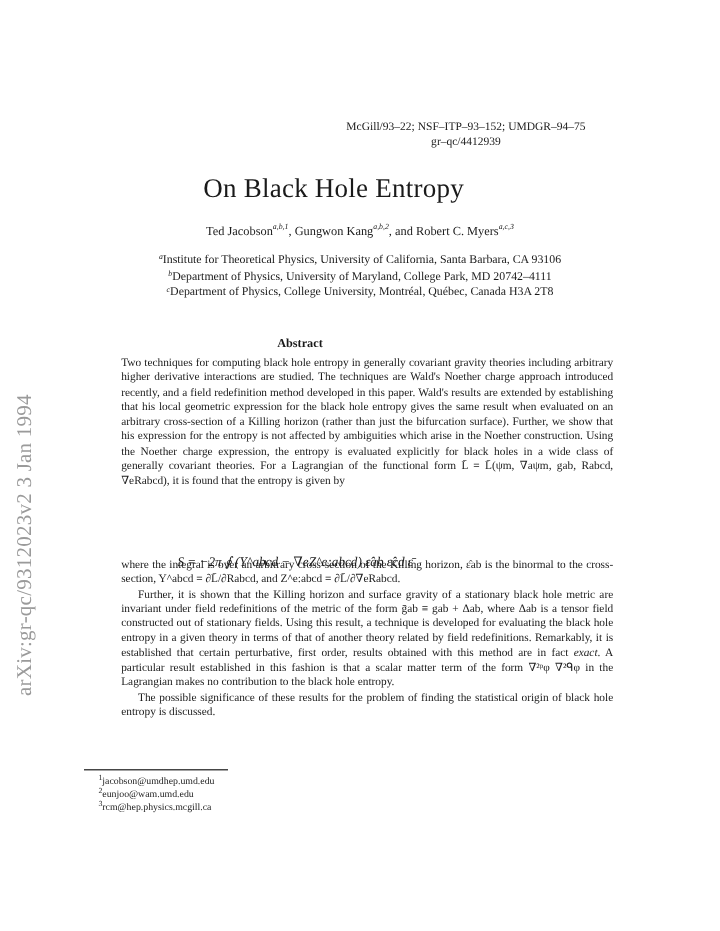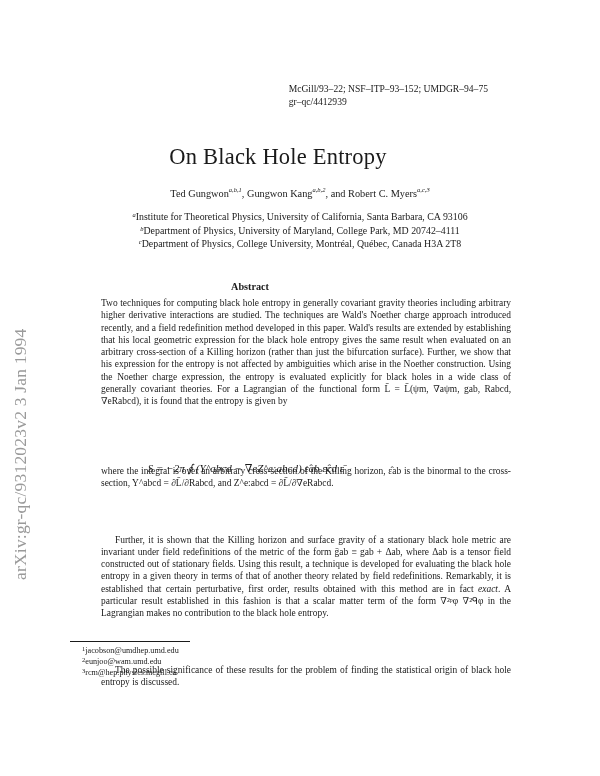--- a/index.html
+++ b/index.html
@@ -1,50 +1,50 @@
 <!DOCTYPE html>
 <html><head>
 <meta charset="utf-8">
 <style>
   html, body { margin:0; padding:0; background:#ffffff; }
   body { width:600px; height:776px; position:relative; overflow:hidden;
          font-family:"Liberation Serif","DejaVu Serif",serif; color:#1a1a1a; }
   .abs { position:absolute; }
-  .report { right:112px; top:82px; text-align:left; font-size:9.6px; line-height:13px; }
+  .report { right:112px; top:99px; text-align:center; font-size:9.6px; line-height:13px; }
   .title { left:0; width:556px; top:144px; text-align:center; font-size:22.5px; letter-spacing:0.2px; }
   .authors { left:0; width:600px; top:188px; text-align:center; font-size:10.3px; }
   .affil { left:0; width:600px; top:210px; text-align:center; font-size:9.9px; line-height:13.5px; }
   sup { font-size:6.5px; font-style:italic; vertical-align:top; position:relative; top:-2px; }
   sup.n { font-style:normal; }
   .sidebar { left:10px; top:580px; transform-origin:left top; transform:rotate(-90deg);
              font-size:17.5px; color:#9a9a9a; white-space:nowrap; letter-spacing:0.2px; }
   .abs-head { left:0; width:500px; top:281px; text-align:center; font-size:10.2px; font-weight:bold; }
   .body { left:101px; width:410px; font-size:9.45px; line-height:12.3px; text-align:justify; }
   .p1 { top:297px; }
   .eq { left:0; width:492px; top:433px; text-align:center; font-size:11px; font-style:italic;margin-top:29px; }
   .p2 { top:465px; }
-  .indent { text-indent:14px;margin-top:44px; }
+  .indent { text-indent:14px; }
   .rule { left:70px; top:641px; width:120px; height:0; border-top:1px solid #1a1a1a; }
   .fn { left:82px; top:645px; font-size:8.2px; line-height:11px; }
   i { font-style:italic; }
 </style>
 </head>
 <body>
 
 <div class="abs report">
   <div>McGill/93–22; NSF–ITP–93–152; UMDGR–94–75</div>
   <div>gr–qc/4412939</div>
 </div>
 
 <div class="abs sidebar">arXiv:gr-qc/9312023v2  3 Jan 1994</div>
 
 <div class="abs title">On Black Hole Entropy</div>
 
 <div class="abs authors">
-  <span>Ted Gungwon</span><sup><span>a,b</span>,<span class="n">1</span></sup><span>, </span><span>Gungwon Kang</span><sup><span>a,b</span>,<span class="n">2</span></sup><span>, and </span><span>Robert C. Myers</span><sup><span>a,c</span>,<span class="n">3</span></sup>
+  <span>Ted Jacobson</span><sup><span>a,b</span>,<span class="n">1</span></sup><span>, </span><span>Gungwon Kang</span><sup><span>a,b</span>,<span class="n">2</span></sup><span>, and </span><span>Robert C. Myers</span><sup><span>a,c</span>,<span class="n">3</span></sup>
 </div>
 
 <div class="abs affil">
   <div><sup>a</sup><span>Institute for Theoretical Physics, University of California, Santa Barbara, CA 93106</span></div>
   <div><sup>b</sup><span>Department of Physics, University of Maryland, College Park, MD 20742–4111</span></div>
   <div><sup>c</sup><span>Department of Physics, College University, Montréal, Québec, Canada H3A 2T8</span></div>
 </div>
 
 <div class="abs abs-head">Abstract</div>
 

